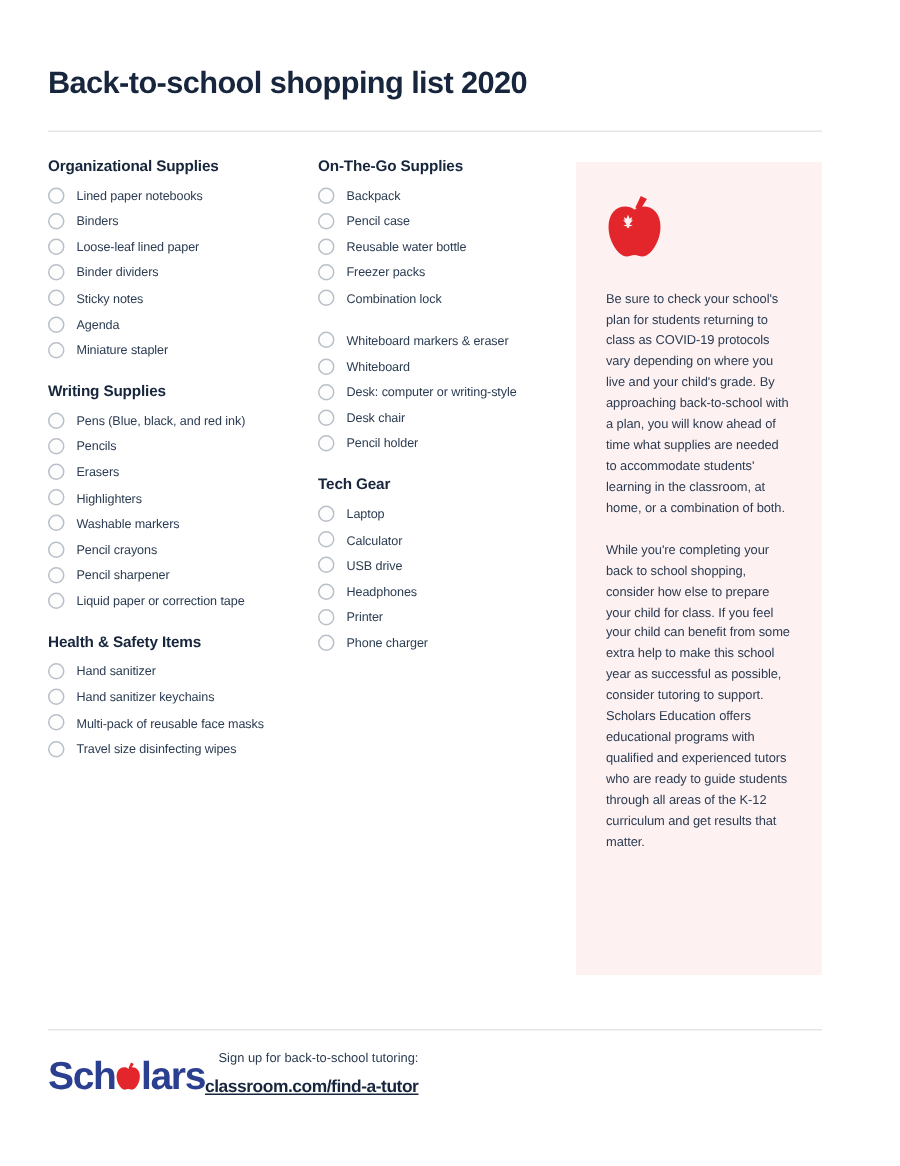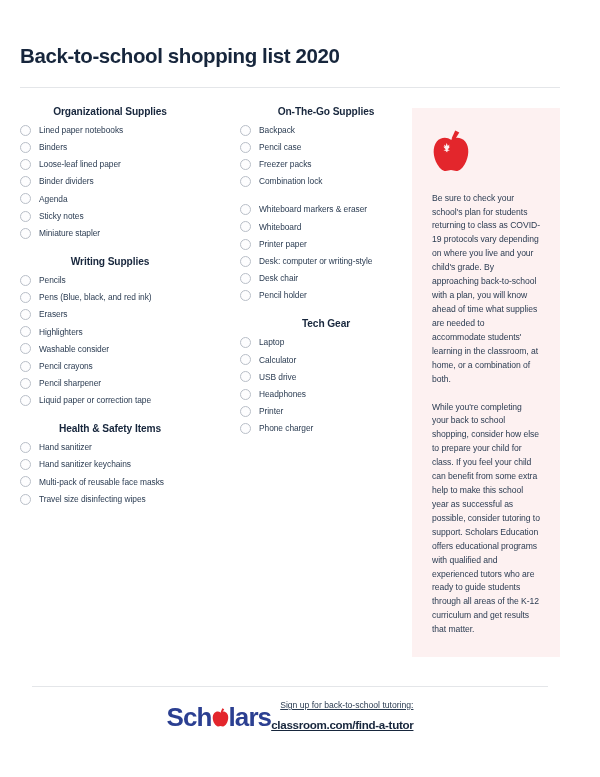--- a/index.html
+++ b/index.html
@@ -12,21 +12,21 @@
     background: #ffffff;
     font-family: "Liberation Sans", sans-serif;
     color: #1f3148;
     overflow: hidden;
   }
   .page {
     position: relative;
     width: 580px;
     height: 777px;
     box-sizing: border-box;
-    padding: 0 20px;
+    padding: 0 32px;
   }
 
   
   .header {
     padding-top: 44px;
   }
   .page-title {
     font-size: 20.5px;
     font-weight: bold;
     letter-spacing: -0.4px;
@@ -41,33 +41,32 @@
     width: 100%;
   }
 
   
   .columns {
     display: flex;
     align-items: flex-start;
     margin-top: 18px;
   }
   .col-a { width: 180px; flex: 0 0 180px; }
-  .col-b { width: 172px; flex: 0 0 172px; margin-left: 40px; }
+  .col-b { width: 172px; flex: 0 0 172px; }
   .col-c { flex: 1 1 auto; }
 
   .section { margin-bottom: 17px; }
   .section:last-child { margin-bottom: 0; }
 
   .section-title {
     font-size: 10.2px;
     font-weight: bold;
     color: #17263c;
     margin: 0 0 8px 0;
     letter-spacing: -0.1px;
-    text-align: center;
   }
 
   .check-item {
     display: flex;
     align-items: center;
     margin-bottom: 6.2px;
   }
   .checkbox {
     width: 11px;
     height: 11px;
@@ -115,21 +114,21 @@
     height: 1px;
     background: #e4e6e9;
   }
   .footer {
     position: absolute;
     left: 32px;
     right: 32px;
     top: 700px;
     display: flex;
     align-items: center;
-    justify-content: center;
+    justify-content: flex-start;
   }
   .logo {
     display: flex;
     align-items: baseline;
     font-size: 26px;
     font-weight: bold;
     color: #2b3f91;
     letter-spacing: -0.9px;
     line-height: 1;
   }
@@ -138,21 +137,20 @@
     width: 17px;
     height: 19px;
     position: relative;
     top: 1px;
   }
   .footer-right { text-align: right; }
   .footer-cta {
     font-size: 8.6px;
     color: #2b3c52;
     margin: 0 0 5px 0;
-    text-decoration: underline;
   }
   .footer-link {
     font-size: 11.6px;
     font-weight: bold;
     color: #17263c;
     text-decoration: underline;
     letter-spacing: -0.3px;
   }
 </style>
 </head>
@@ -181,52 +179,52 @@
           <div class="check-item">
             <span class="checkbox"></span>
             <span class="check-label">Loose-leaf lined paper</span>
           </div>
           <div class="check-item">
             <span class="checkbox"></span>
             <span class="check-label">Binder dividers</span>
           </div>
           <div class="check-item">
             <span class="checkbox"></span>
+            <span class="check-label">Sticky notes</span>
+          </div>
+          <div class="check-item">
+            <span class="checkbox"></span>
             <span class="check-label">Agenda</span>
           </div>
           <div class="check-item">
             <span class="checkbox"></span>
-            <span class="check-label">Sticky notes</span>
-          </div>
-          <div class="check-item">
-            <span class="checkbox"></span>
             <span class="check-label">Miniature stapler</span>
           </div>
         </div>
         <div class="section">
           <div class="section-title">Writing Supplies</div>
           <div class="check-item">
             <span class="checkbox"></span>
+            <span class="check-label">Pens (Blue, black, and red ink)</span>
+          </div>
+          <div class="check-item">
+            <span class="checkbox"></span>
             <span class="check-label">Pencils</span>
           </div>
           <div class="check-item">
             <span class="checkbox"></span>
-            <span class="check-label">Pens (Blue, black, and red ink)</span>
-          </div>
-          <div class="check-item">
-            <span class="checkbox"></span>
             <span class="check-label">Erasers</span>
           </div>
           <div class="check-item">
             <span class="checkbox"></span>
             <span class="check-label">Highlighters</span>
           </div>
           <div class="check-item">
             <span class="checkbox"></span>
-            <span class="check-label">Washable consider</span>
+            <span class="check-label">Washable markers</span>
           </div>
           <div class="check-item">
             <span class="checkbox"></span>
             <span class="check-label">Pencil crayons</span>
           </div>
           <div class="check-item">
             <span class="checkbox"></span>
             <span class="check-label">Pencil sharpener</span>
           </div>
           <div class="check-item">
@@ -261,39 +259,39 @@
           <div class="check-item">
             <span class="checkbox"></span>
             <span class="check-label">Backpack</span>
           </div>
           <div class="check-item">
             <span class="checkbox"></span>
             <span class="check-label">Pencil case</span>
           </div>
           <div class="check-item">
             <span class="checkbox"></span>
+            <span class="check-label">Reusable water bottle</span>
+          </div>
+          <div class="check-item">
+            <span class="checkbox"></span>
             <span class="check-label">Freezer packs</span>
           </div>
           <div class="check-item">
             <span class="checkbox"></span>
             <span class="check-label">Combination lock</span>
           </div>
         </div>
         <div class="section">
           <div class="check-item">
             <span class="checkbox"></span>
             <span class="check-label">Whiteboard markers &amp; eraser</span>
           </div>
           <div class="check-item">
             <span class="checkbox"></span>
             <span class="check-label">Whiteboard</span>
-          </div>
-          <div class="check-item">
-            <span class="checkbox"></span>
-            <span class="check-label">Printer paper</span>
           </div>
           <div class="check-item">
             <span class="checkbox"></span>
             <span class="check-label">Desk: computer or writing-style</span>
           </div>
           <div class="check-item">
             <span class="checkbox"></span>
             <span class="check-label">Desk chair</span>
           </div>
           <div class="check-item">

